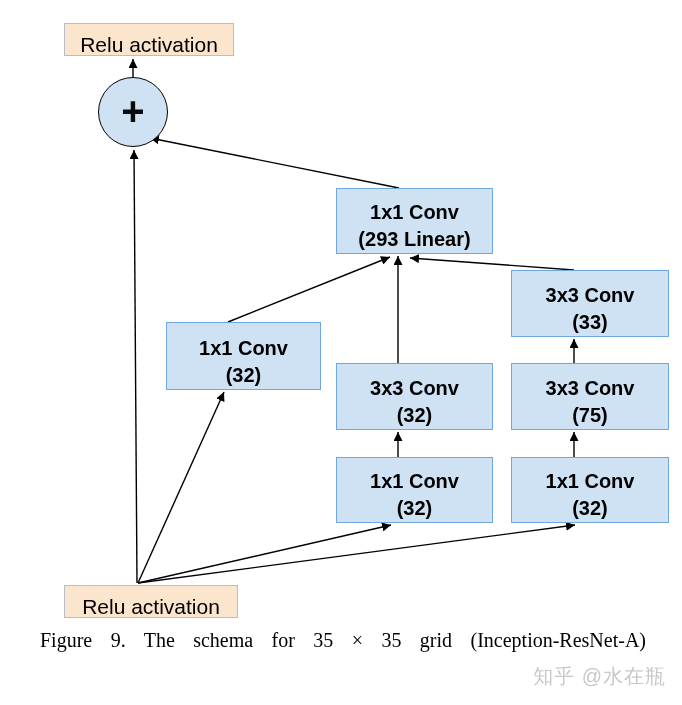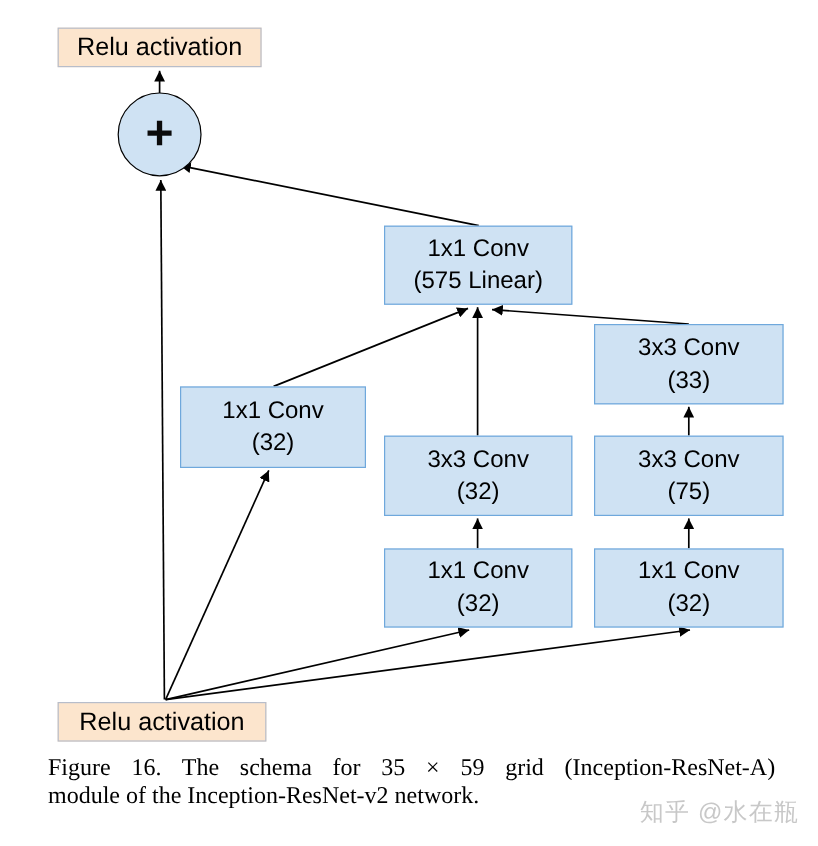--- a/index.html
+++ b/index.html
@@ -14,29 +14,30 @@
   #stage{
     position:relative;
     width:682px;height:705px;
     background:#ffffff;
     font-family:"Liberation Sans","DejaVu Sans",sans-serif;
     overflow:hidden;
   }
   .box{
     position:absolute;
     display:flex;flex-direction:column;
-    align-items:center;justify-content:center;
+    align-items:center;justify-content:flex-end;
     text-align:center;
     box-sizing:border-box;
     color:#000;
+    margin-left:16px;
   }
   .conv{
     background:var(--conv-fill);
     border:1.5px solid var(--conv-border);
-    font-size:20px;line-height:27px;
+    font-size:20px;line-height:27px;font-weight:bold;
   }
   .relu{
     background:var(--relu-fill);
     border:1.5px solid var(--relu-border);
     font-size:21px;line-height:21px;
   }
   .plus-circle{
     position:absolute;
     left:98px;top:77px;width:70px;height:70px;
     border-radius:50%;
@@ -100,21 +101,21 @@
   <div class="box relu" style="left:48px;top:23px;width:170px;height:33px">
     <span>Relu activation</span>
   </div>
 
   <div class="plus-circle">
     <span>+</span>
   </div>
 
   <div class="box conv" style="left:320px;top:188px;width:157px;height:66px">
     <span>1x1 Conv</span>
-    <span>(575 Linear)</span>
+    <span>(293 Linear)</span>
   </div>
 
   <div class="box conv" style="left:150px;top:322px;width:155px;height:68px">
     <span>1x1 Conv</span>
     <span>(32)</span>
   </div>
 
   <div class="box conv" style="left:320px;top:363px;width:157px;height:67px">
     <span>3x3 Conv</span>
     <span>(32)</span>
@@ -135,19 +136,18 @@
   <div class="box conv" style="left:495px;top:457px;width:158px;height:66px">
     <span>1x1 Conv</span>
     <span>(32)</span>
   </div>
 
   <div class="box relu" style="left:48px;top:585px;width:174px;height:33px">
     <span>Relu activation</span>
   </div>
 
   <div class="caption">
-    <div class="l1">Figure 16. The schema for 35 × 59 grid (Inception-ResNet-A)</div>
-    <div class="l2">module of the Inception-ResNet-v2 network.</div>
+    <div class="l1">Figure 9. The schema for 35 × 35 grid (Inception-ResNet-A)</div>
   </div>
 
   <div class="watermark">知乎 @水在瓶</div>
 
 </div>
 
 </body></html>

